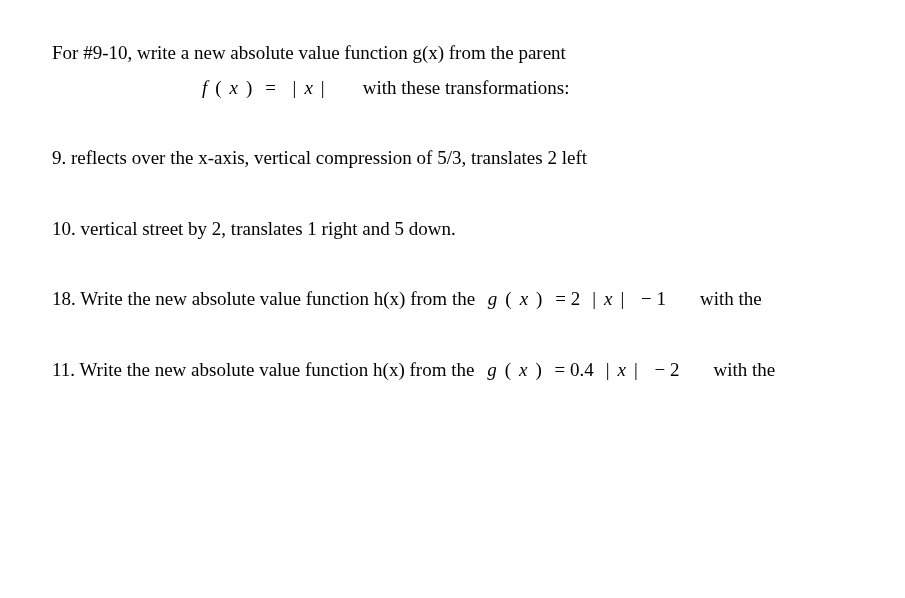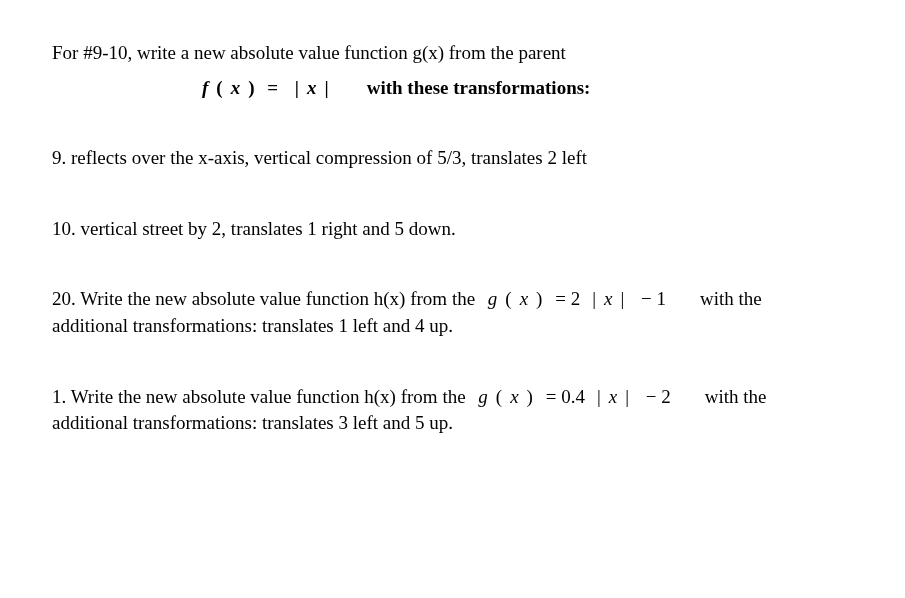--- a/index.html
+++ b/index.html
@@ -17,21 +17,20 @@
       padding: 28px 36px;
       line-height: 1.4;
     }
     .intro-line {
       margin-bottom: 8px;
     }
     .formula-line {
       text-align: left;
       padding-left: 150px;
       margin-bottom: 44px;
-      font-weight: bold;
     }
     .math {
       font-style: italic;
       font-family: 'Cambria Math', Georgia, serif;
     }
     .abs {
       font-style: normal;
     }
     .problem {
       margin-bottom: 44px;
@@ -54,22 +53,20 @@
 
 <div class="problem">
   <span>9. reflects over the x-axis, vertical compression of 5/3, translates 2 left</span>
 </div>
 
 <div class="problem">
   <span>10. vertical street by 2, translates 1 right and 5 down.</span>
 </div>
 
 <div class="problem">
-  <span>20. Write the new absolute value function h(x) from the </span><span class="math">g</span><span>(</span><span class="math">x</span><span>)</span><span> = 2</span><span class="abs"><span>|</span><span class="math">x</span><span>|</span></span><span> − 1</span><span class="gap"></span><span>with the</span>
+  <span>18. Write the new absolute value function h(x) from the </span><span class="math">g</span><span>(</span><span class="math">x</span><span>)</span><span> = 2</span><span class="abs"><span>|</span><span class="math">x</span><span>|</span></span><span> − 1</span><span class="gap"></span><span>with the</span>
   <br>
-  <span>additional transformations:   translates 1 left and 4 up.</span>
 </div>
 
 <div class="problem">
-  <span>1. Write the new absolute value function h(x) from the </span><span class="math">g</span><span>(</span><span class="math">x</span><span>)</span><span> = 0.4</span><span class="abs"><span>|</span><span class="math">x</span><span>|</span></span><span> − 2</span><span class="gap"></span><span>with the</span>
+  <span>11. Write the new absolute value function h(x) from the </span><span class="math">g</span><span>(</span><span class="math">x</span><span>)</span><span> = 0.4</span><span class="abs"><span>|</span><span class="math">x</span><span>|</span></span><span> − 2</span><span class="gap"></span><span>with the</span>
   <br>
-  <span>additional transformations:   translates 3 left and 5 up.</span>
 </div>
 
 </body></html>

